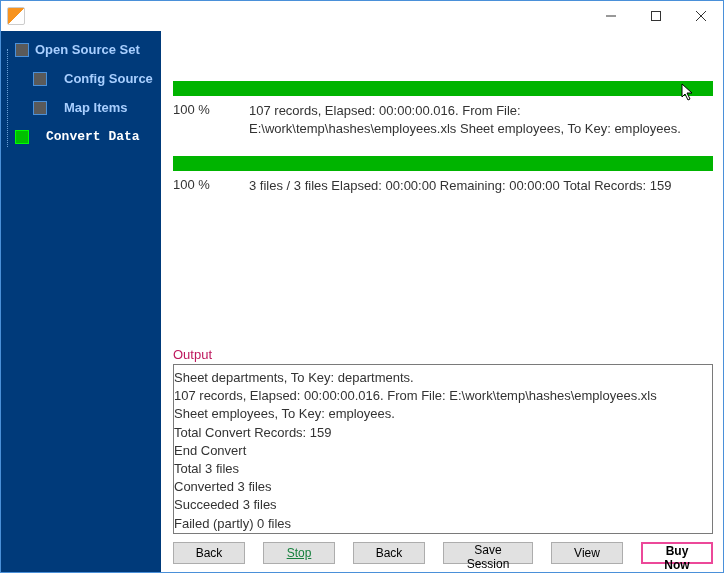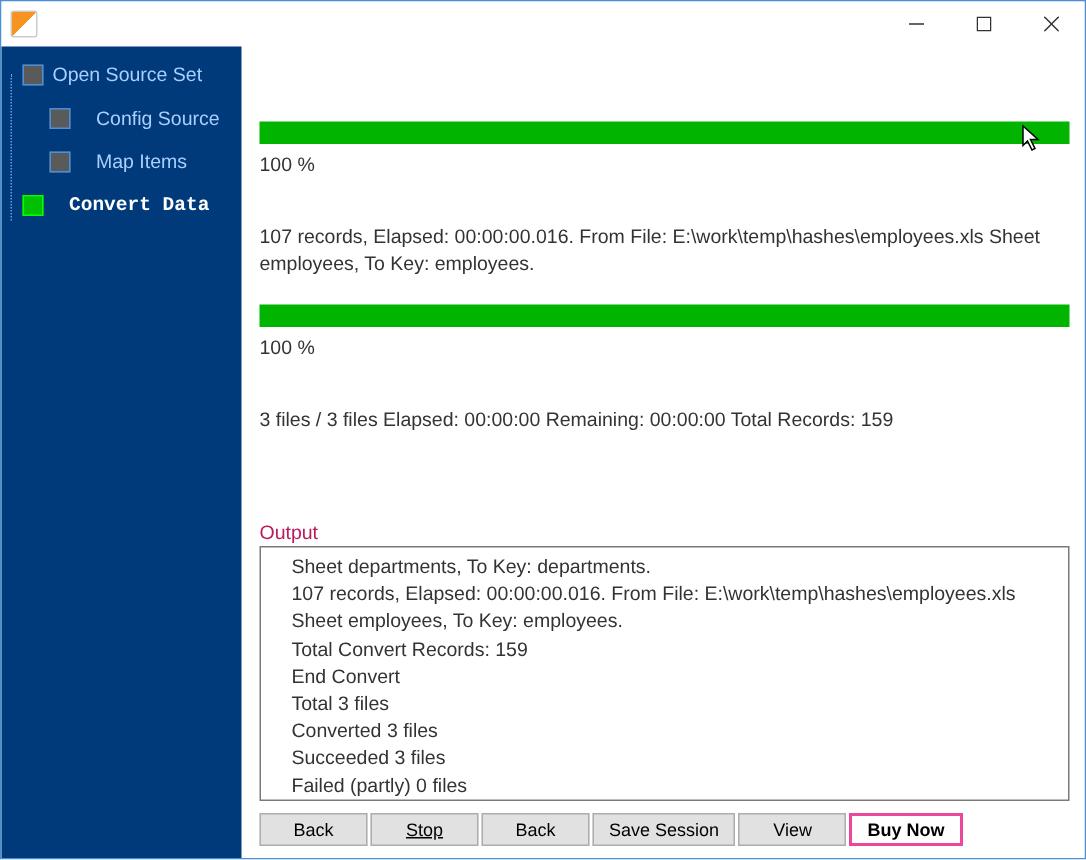--- a/index.html
+++ b/index.html
@@ -7,39 +7,39 @@
   .window { width: 724px; height: 573px; border: 1px solid #4a90d9; display: flex; flex-direction: column; background: #fff; }
   .titlebar { height: 30px; display: flex; align-items: center; background: #fff; padding: 0 0 0 6px; }
   .titlebar .app-icon { width: 18px; height: 18px; background: linear-gradient(135deg, #f7931e 50%, #fff 50%); border: 1px solid #ccc; border-radius: 2px; margin-right: auto; }
   .titlebar .win-btns { display: flex; height: 100%; }
   .titlebar .win-btn { width: 45px; display: flex; align-items: center; justify-content: center; font-size: 14px; cursor: pointer; }
   .body { flex: 1; display: flex; background: #fff; min-height: 0; }
   .sidebar { width: 160px; background: #003a7a; color: #a8cfff; padding: 8px 0; }
   .tree { list-style: none; }
   .tree-root { position: relative; padding-left: 14px; }
   .tree-root > .tree-node { margin-bottom: 8px; }
-  .tree-node { display: flex; align-items: center; gap: 6px; font-size: 13px; cursor: pointer; padding: 3px 0; position: relative; }
+  .tree-node { display: flex; align-items: center; gap: 6px; font-size: 13px; cursor: pointer; padding: 3px 0; position: relative; font-weight: bold; }
   .tree-children { list-style: none; padding-left: 18px; position: relative; }
   .tree-children .tree-node { margin: 8px 0; gap: 17px; }
   .tree-sq { width: 14px; height: 14px; border: 1px solid #4a90d9; background: #5a5a5a; flex: 0 0 14px; }
   .tree-sq.active { background: #00c000; border-color: #00ff00; }
   .tree-node.active-label { color: #fff; font-weight: bold; font-family: Liberation Mono, monospace; }
   .tree-lines { position: absolute; left: 6px; top: 10px; bottom: 0; border-left: 1px dotted #6aa0d8; }
   .main { flex: 1; padding: 10px 10px 6px 12px; display: flex; flex-direction: column; min-width: 0; }
   .progress-section { flex: 0 0 auto; padding-top: 40px; }
   .pbar { height: 15px; background: #00b400; margin-bottom: 6px; }
-  .prow { display: flex; align-items: flex-start; gap: 32px; font-size: 13px; color: #333; margin-bottom: 18px; flex-direction: column; }
+  .prow { display: flex; align-items: flex-start; gap: 16px; font-size: 13px; color: #333; margin-bottom: 18px; }
   .prow .pct { width: 60px; }
   .prow .ptxt { flex: 1; line-height: 1.4; }
   .spacer { flex: 1; }
   .out-label { font-size: 13px; margin-bottom: 2px; color: #be185d; }
-  .output-box { border: 1px solid #7a7a7a; height: 170px; padding: 4px 20px; overflow-y: scroll; font-size: 13px; line-height: 1.4; color: #333; white-space: pre-line; }
-  .btnbar { display: flex; gap: 2px; justify-content: flex-start; padding: 8px 0 2px 0; }
+  .output-box { border: 1px solid #7a7a7a; height: 170px; padding: 4px 0; overflow-y: scroll; font-size: 13px; line-height: 1.4; color: #333; white-space: pre-line; }
+  .btnbar { display: flex; gap: 18px; justify-content: flex-start; padding: 8px 0 2px 0; }
   .btn { min-width: 72px; height: 22px; border: 1px solid #adadad; background: #e1e1e1; font-size: 12px; cursor: pointer; padding: 0 10px; font-family: inherit; }
-  .btn:disabled { color: #000000; cursor: default; text-decoration: underline; }
+  .btn:disabled { color: #15803d; cursor: default; text-decoration: underline; }
   .btn.primary { border: 2px solid #ec4899; background: #fff; font-weight: bold; }
   .cursor-arrow { position: absolute; left: 520px; top: 52px; pointer-events: none; }
   ::-webkit-scrollbar { width: 16px; }
   ::-webkit-scrollbar-track { background: #f0f0f0; }
   ::-webkit-scrollbar-thumb { background: #c2c2c2; }
 </style>
 </head>
 <body>
 
 <div class="window">

